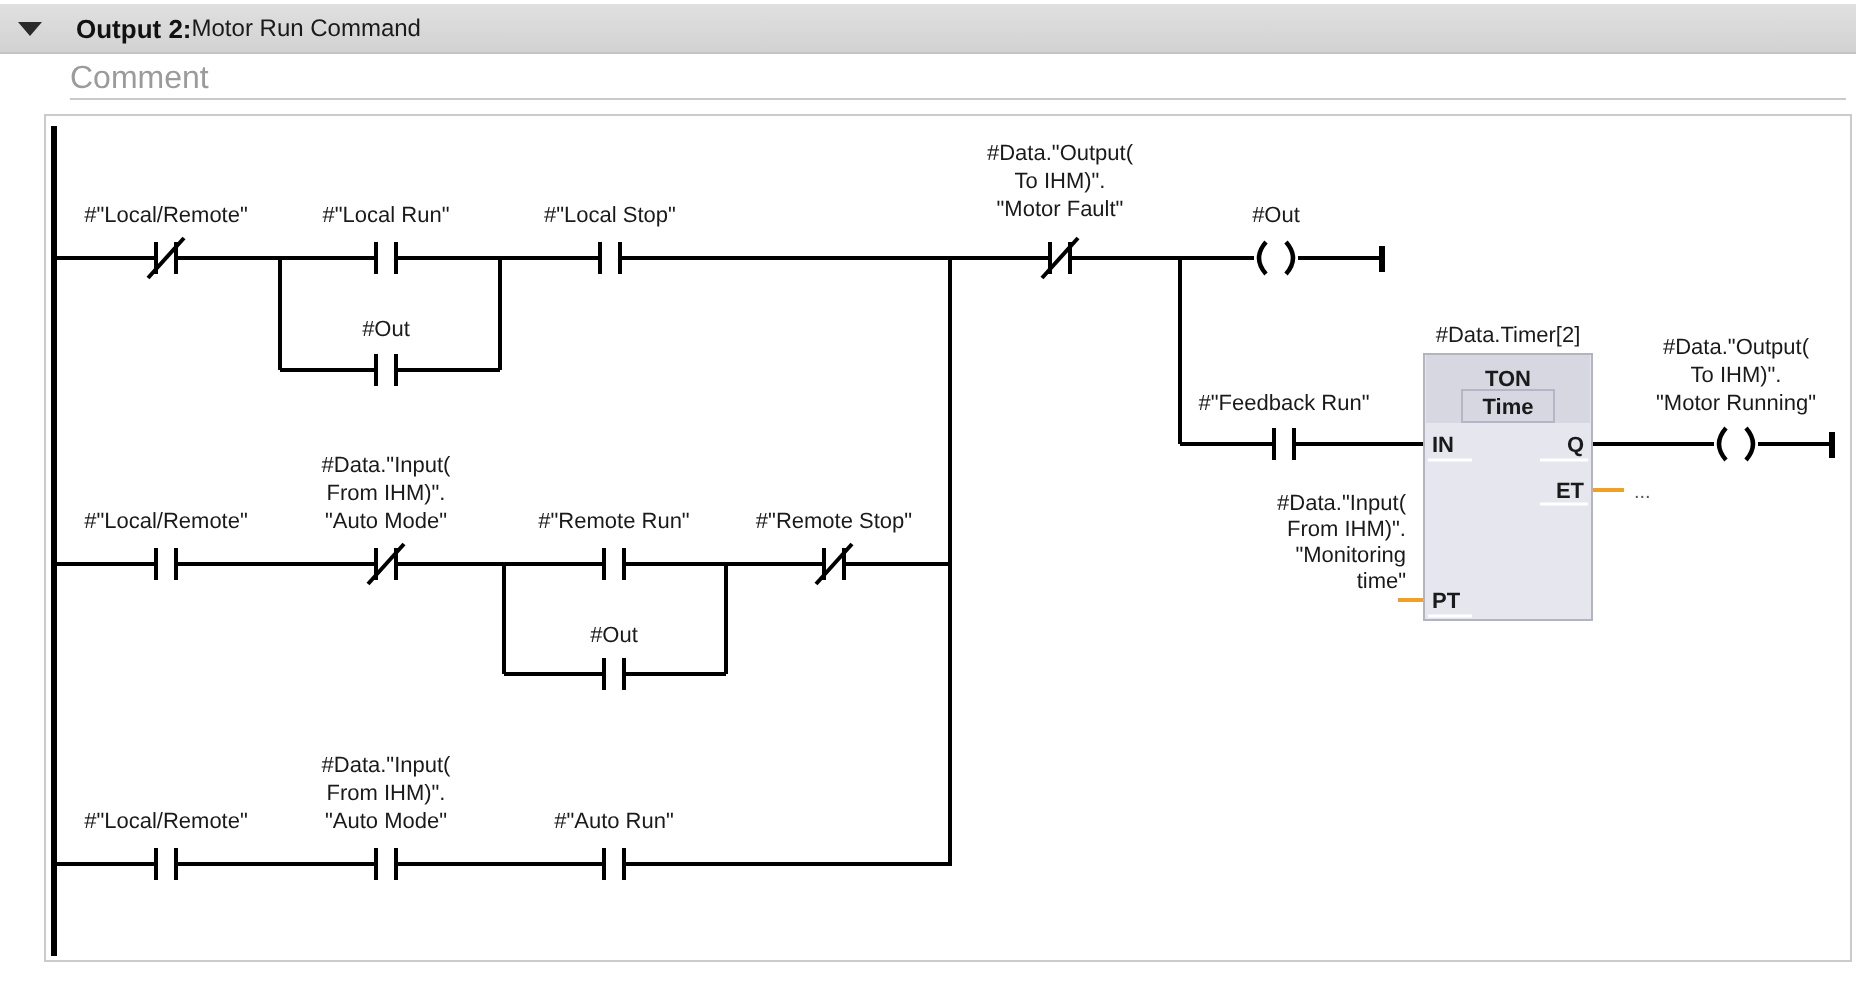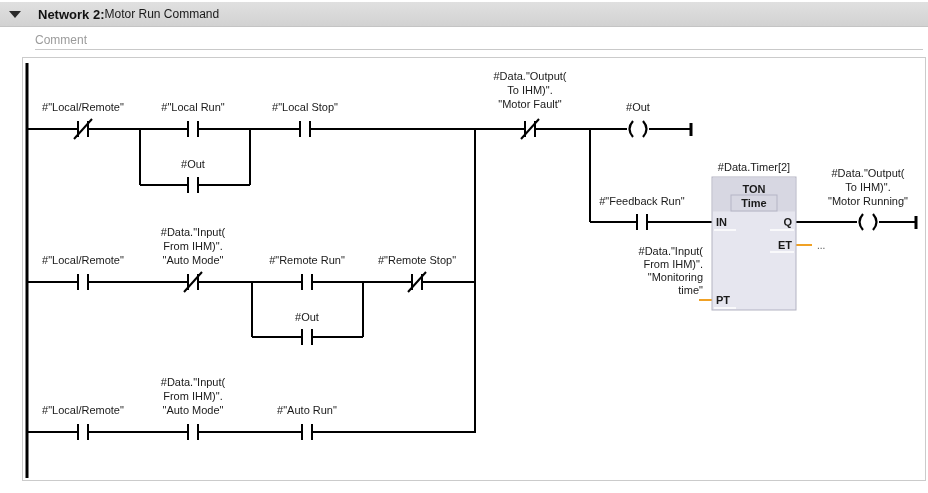--- a/index.html
+++ b/index.html
@@ -17,38 +17,38 @@
     width:0;height:0;margin-left:9px;
     border-left:6px solid transparent;border-right:6px solid transparent;
     border-top:7px solid #2a2a2a;cursor:pointer;
   }
   .network-title{margin-left:17px;font-size:13px;font-weight:bold;color:#111;}
   .network-subtitle{font-size:12px;color:#1a1a1a;}
 
   
   .comment-row{
     position:absolute;left:35px;top:30px;width:888px;height:19px;
-    font-size:12px;color:#9b9b9b;
+    font-size:16px;color:#9b9b9b;
     border-bottom:1px solid #c9c9c9;
     display:flex;align-items:center;
   }
 
   svg text{font-family:"Liberation Sans",sans-serif;font-size:11px;fill:#1a1a1a;}
   svg text.pin{font-weight:bold;}
   svg text.blockhead{font-weight:bold;}
   svg text.small{font-size:10px;fill:#555;}
 </style>
 </head>
 <body>
 
 <div class="screen">
 
   <div class="network-header">
     <span class="collapse-triangle"></span>
-    <span class="network-title">Network 2:</span>
+    <span class="network-title">Output 2:</span>
     <span class="network-subtitle">Motor Run Command</span>
   </div>
 
   <div class="comment-row">Comment</div>
 
   <svg width="928" height="493" viewBox="0 0 928 493" style="position:absolute;left:0;top:0;">
 
     <rect x="22.5" y="57.5" width="903" height="423" fill="#ffffff" stroke="#cbcbcb" stroke-width="1"></rect>
 
     <line x1="27" y1="63" x2="27" y2="478" stroke="#000" stroke-width="3"></line>

